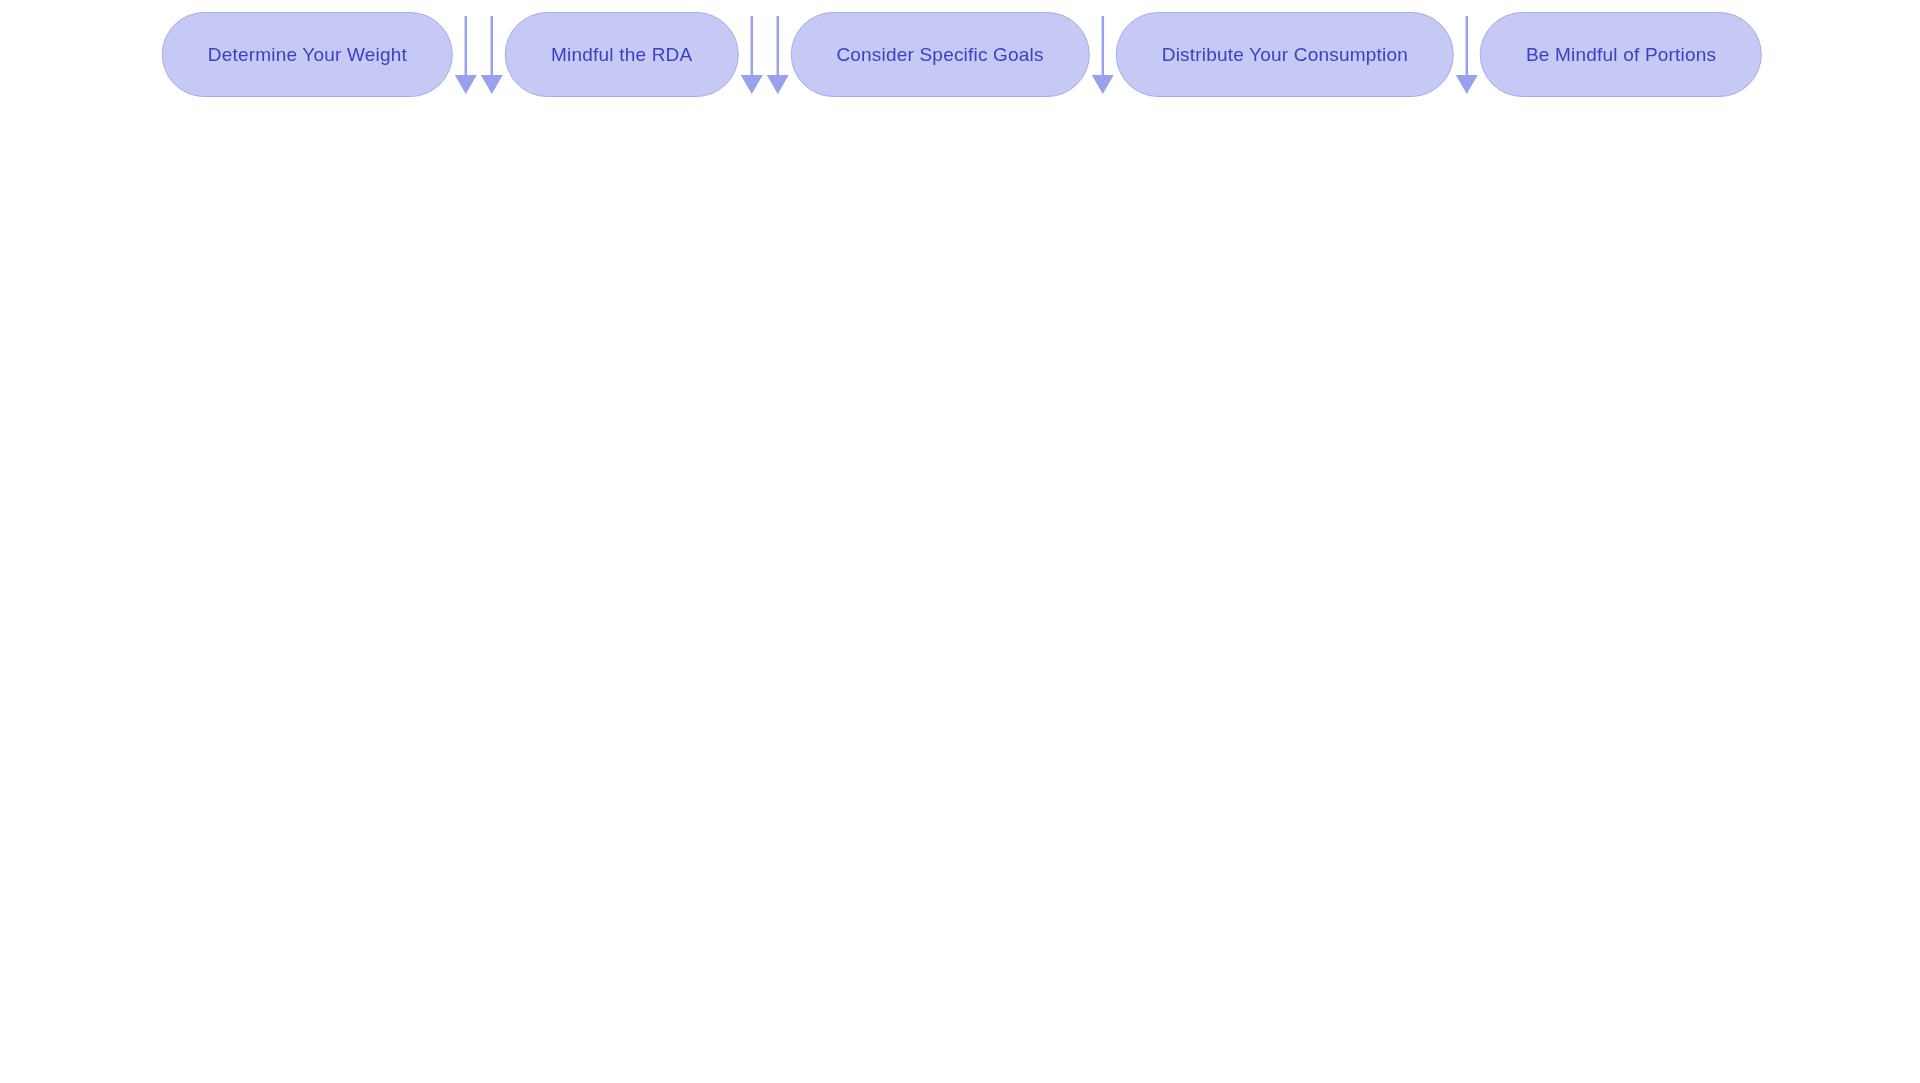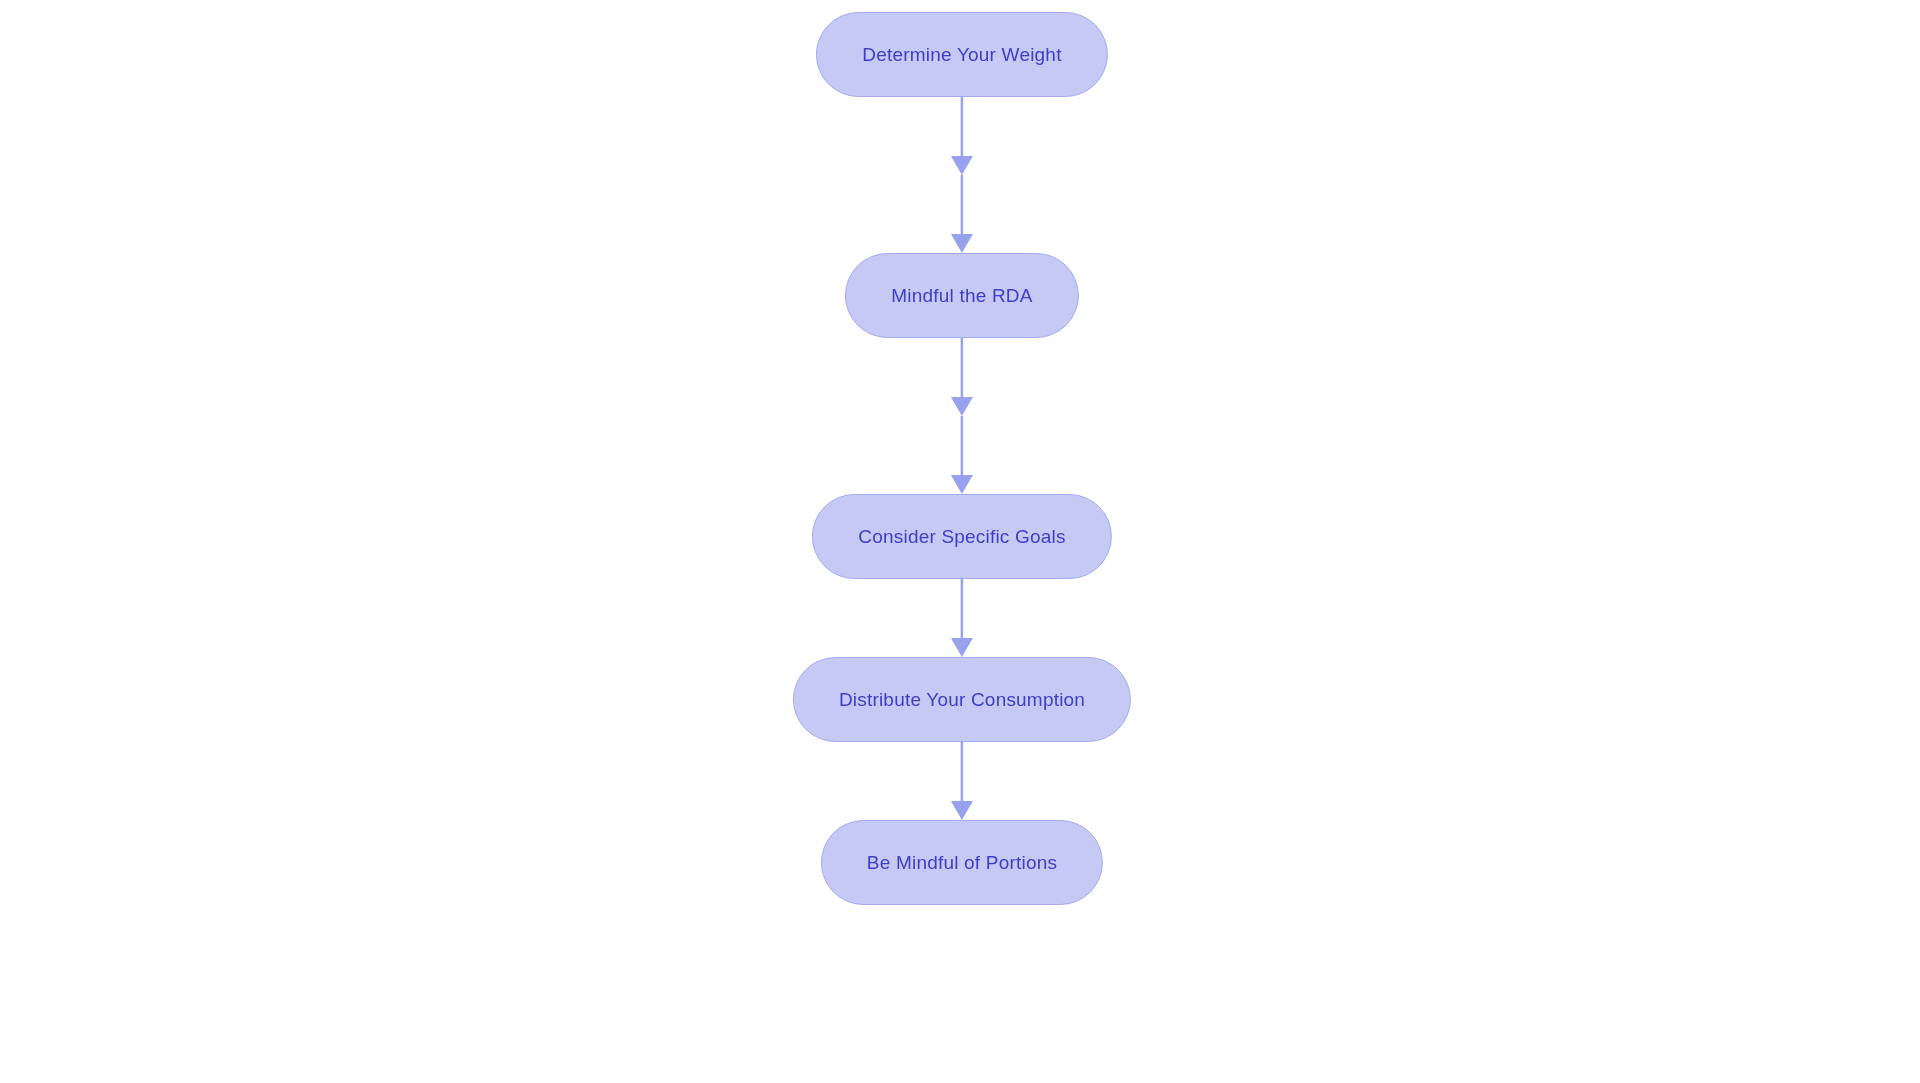--- a/index.html
+++ b/index.html
@@ -22,21 +22,21 @@
     width: 1920px;
     height: 1083px;
     background: var(--canvas-bg);
   }
   .flow-column {
     position: absolute;
     left: 962px;
     top: 12px;
     transform: translateX(-50%);
     display: flex;
-    flex-direction: column;
+    flex-direction: row;
     align-items: center;
   }
   .flow-node {
     height: 85px;
     padding: 0 45px;
     border: 1.5px solid var(--node-border);
     border-radius: 44px;
     background: var(--node-fill);
     color: var(--node-text);
     font-size: 19px;

